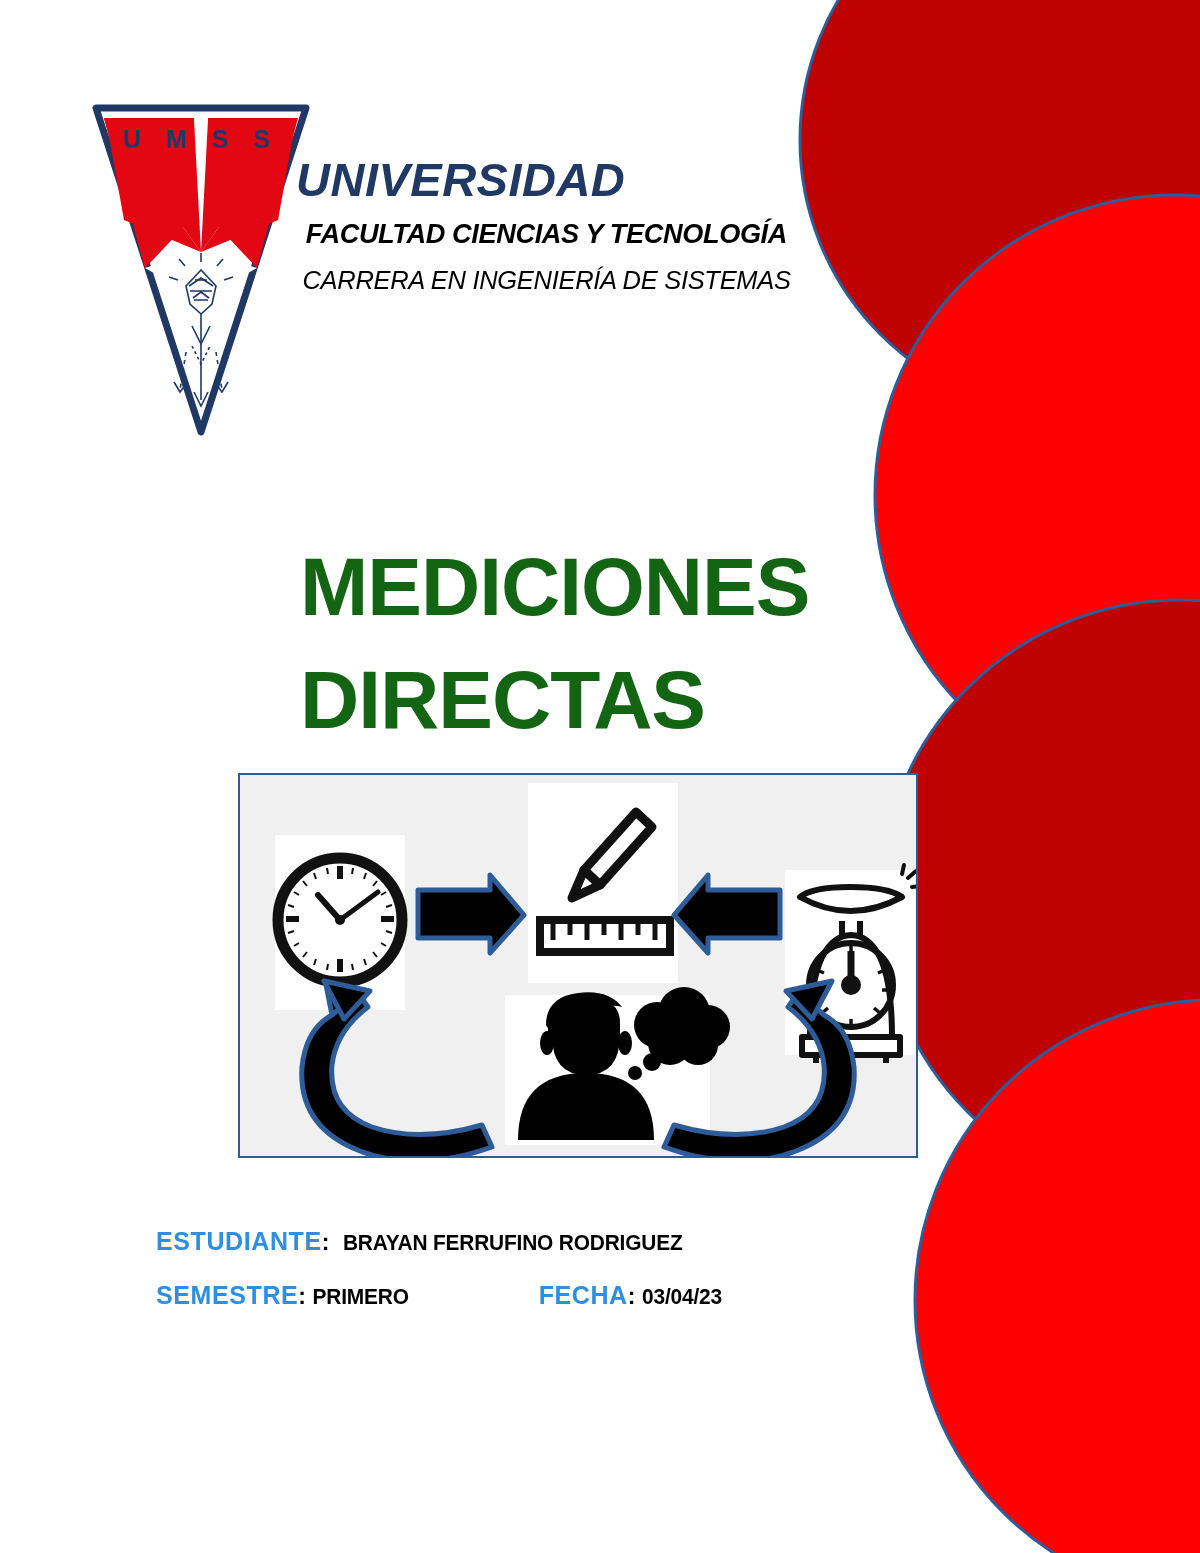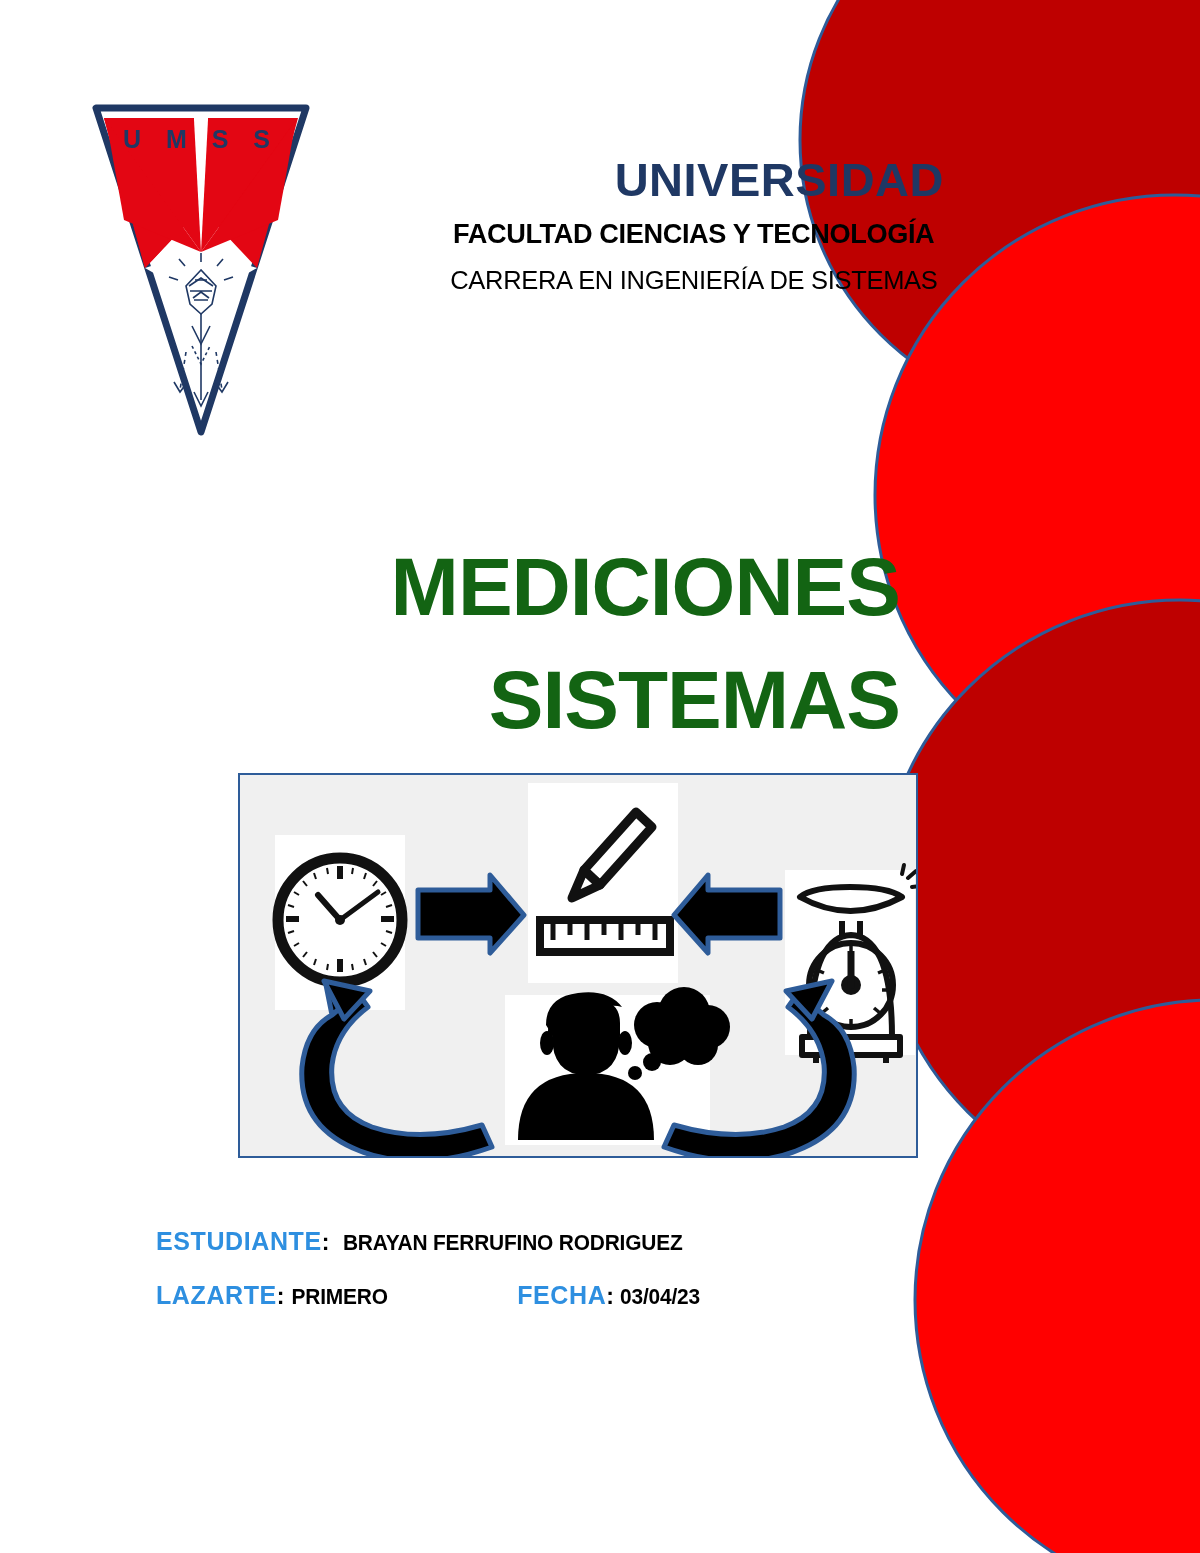--- a/index.html
+++ b/index.html
@@ -32,21 +32,22 @@
     width: 222px;
     height: 340px;
   }
 
   
   #header-text {
     position: absolute;
     left: 296px;
     top: 155px;
     width: 648px;
-    text-align: right;
+    text-align: left;
+    font-style: italic;
   }
   #title-universidad {
     font-size: 47px;
     font-weight: bold;
     color: #1F3864;
     letter-spacing: 0.5px;
     line-height: 1.06;
     margin: 0 0 14px 0;
     font-family: "Liberation Sans", sans-serif;
   }
@@ -76,21 +77,21 @@
     letter-spacing: -0.3px;
     transform: scaleX(0.98);
   }
 
   
   #doc-title {
     position: absolute;
     left: 300px;
     top: 530px;
     width: 600px;
-    text-align: right;
+    text-align: left;
     color: #136413;
     font-weight: bold;
     font-size: 82px;
     line-height: 1.38;
     letter-spacing: -1px;
     font-family: "Liberation Sans", sans-serif;
   }
   #doc-title .line2 { display: block; }
 
   
@@ -198,21 +199,21 @@
 </div>
 
 <div id="header-text">
   <div id="title-universidad">UNIVERSIDAD</div>
   <div id="title-facultad">FACULTAD CIENCIAS Y TECNOLOGÍA</div>
   <div id="title-carrera">CARRERA EN INGENIERÍA DE SISTEMAS</div>
 </div>
 
 <div id="doc-title">
   <span class="line1">MEDICIONES</span>
-  <span class="line2">SISTEMAS</span>
+  <span class="line2">DIRECTAS</span>
 </div>
 
 <div id="illustration-box">
   <svg viewBox="0 0 676 381" width="676" height="381">
 
     <g>
       <rect x="35" y="60" width="130" height="175" fill="#FFFFFF"></rect>
       <circle cx="100" cy="145" r="62" fill="#FFFFFF" stroke="#111111" stroke-width="11"></circle>
 
       <g stroke="#111111" stroke-width="2">
@@ -363,20 +364,20 @@
 
 <div id="info-block">
 
   <div class="info-row" id="row-estudiante">
     <span class="info-label">ESTUDIANTE</span><span class="info-sep">:</span>
     <span class="info-value">BRAYAN FERRUFINO RODRIGUEZ</span>
   </div>
 
 
   <div class="info-row" id="row-semestre">
-    <span class="info-label">LAZARTE</span><span class="info-sep">:</span>
+    <span class="info-label">SEMESTRE</span><span class="info-sep">:</span>
     <span class="info-value">PRIMERO</span>
     <span class="spacer"></span>
     <span class="info-label">FECHA</span><span class="info-sep">:</span>
     <span class="info-value">03/04/23</span>
   </div>
 
 </div>
 
 </body></html>

